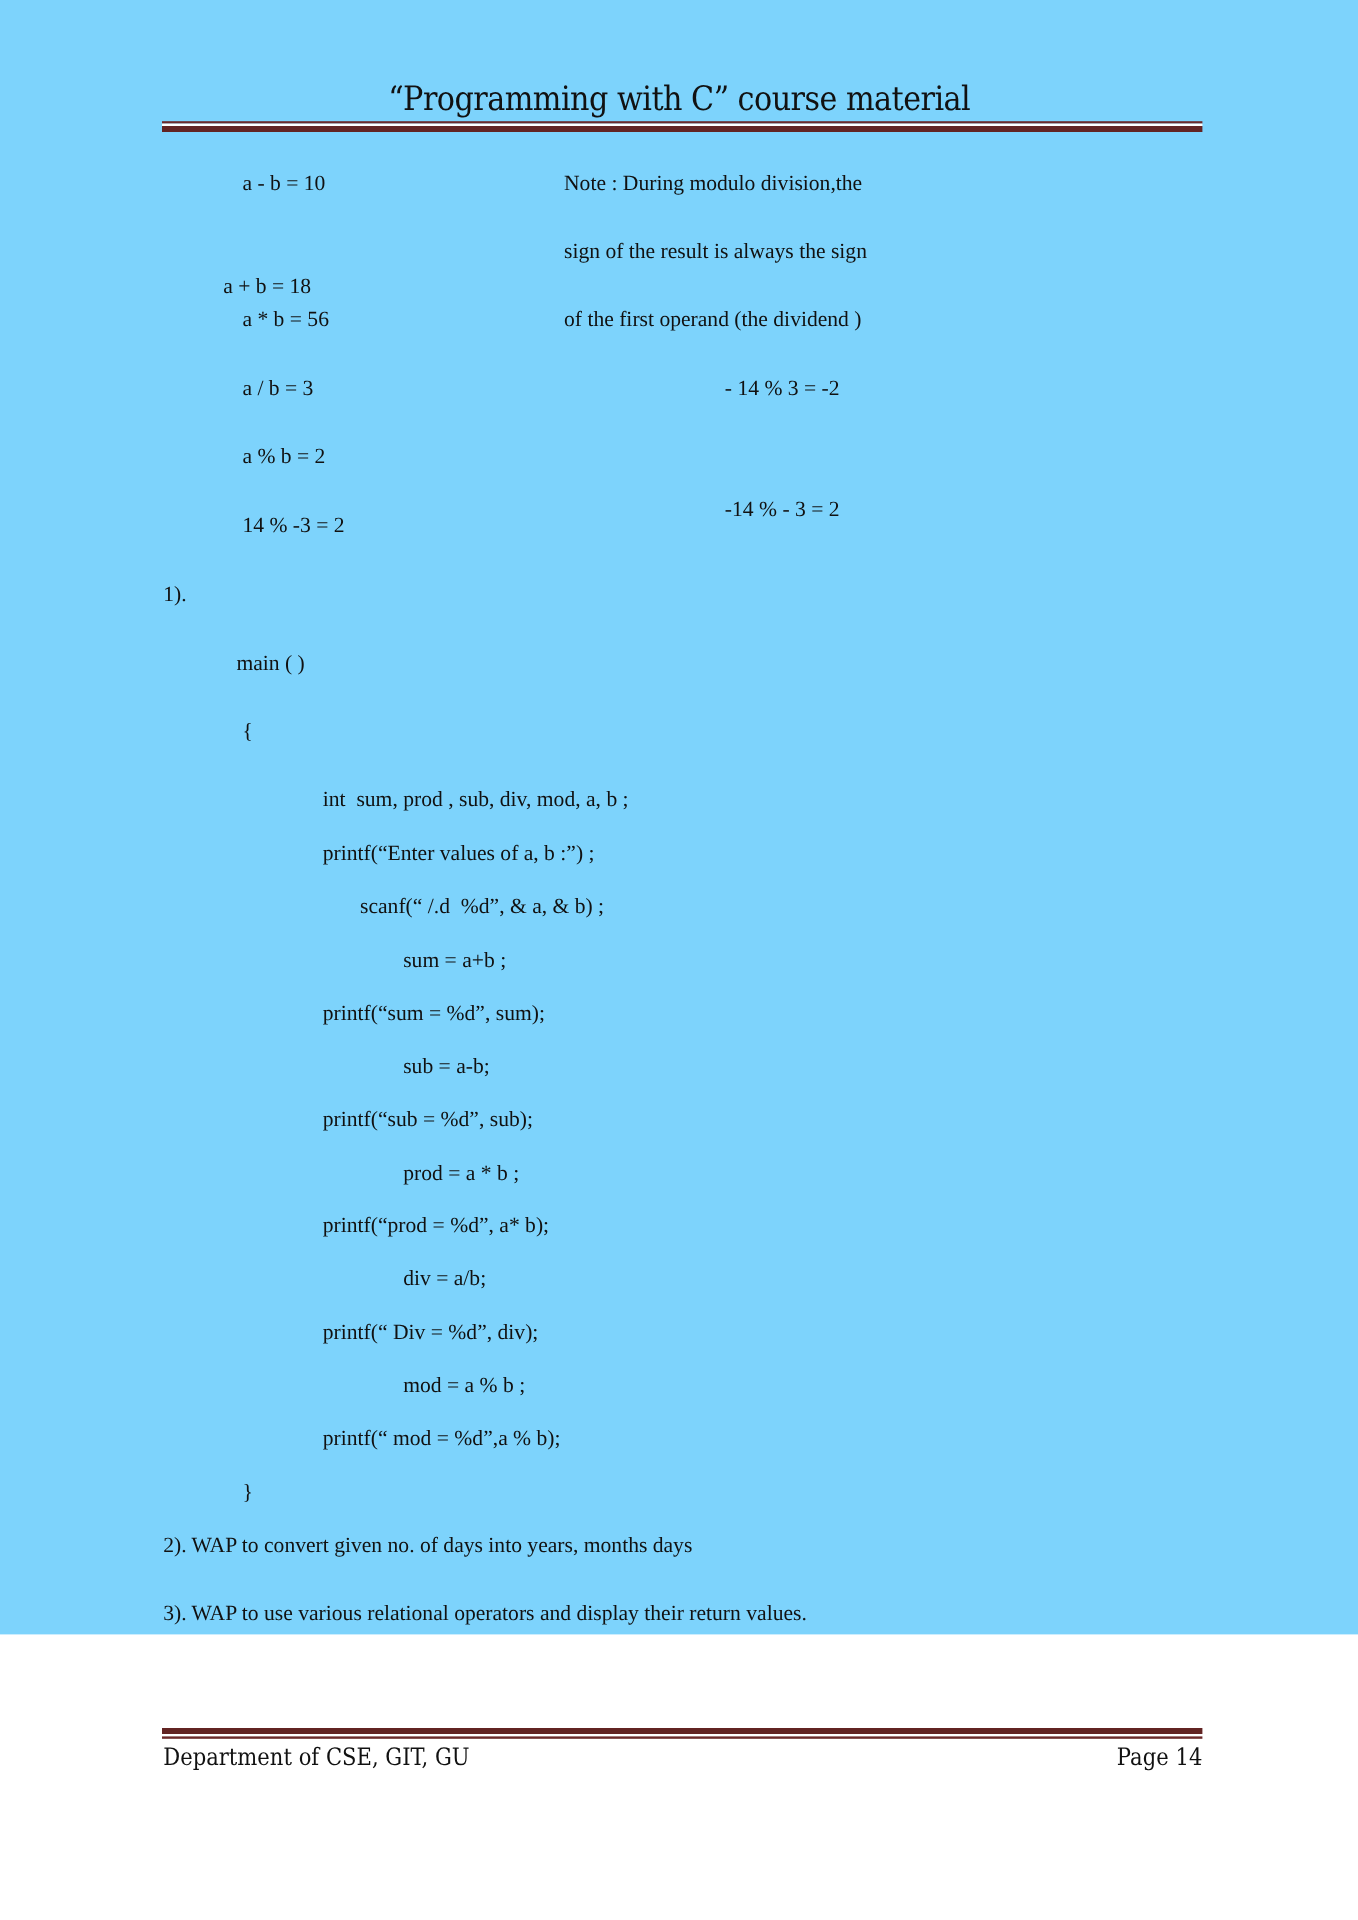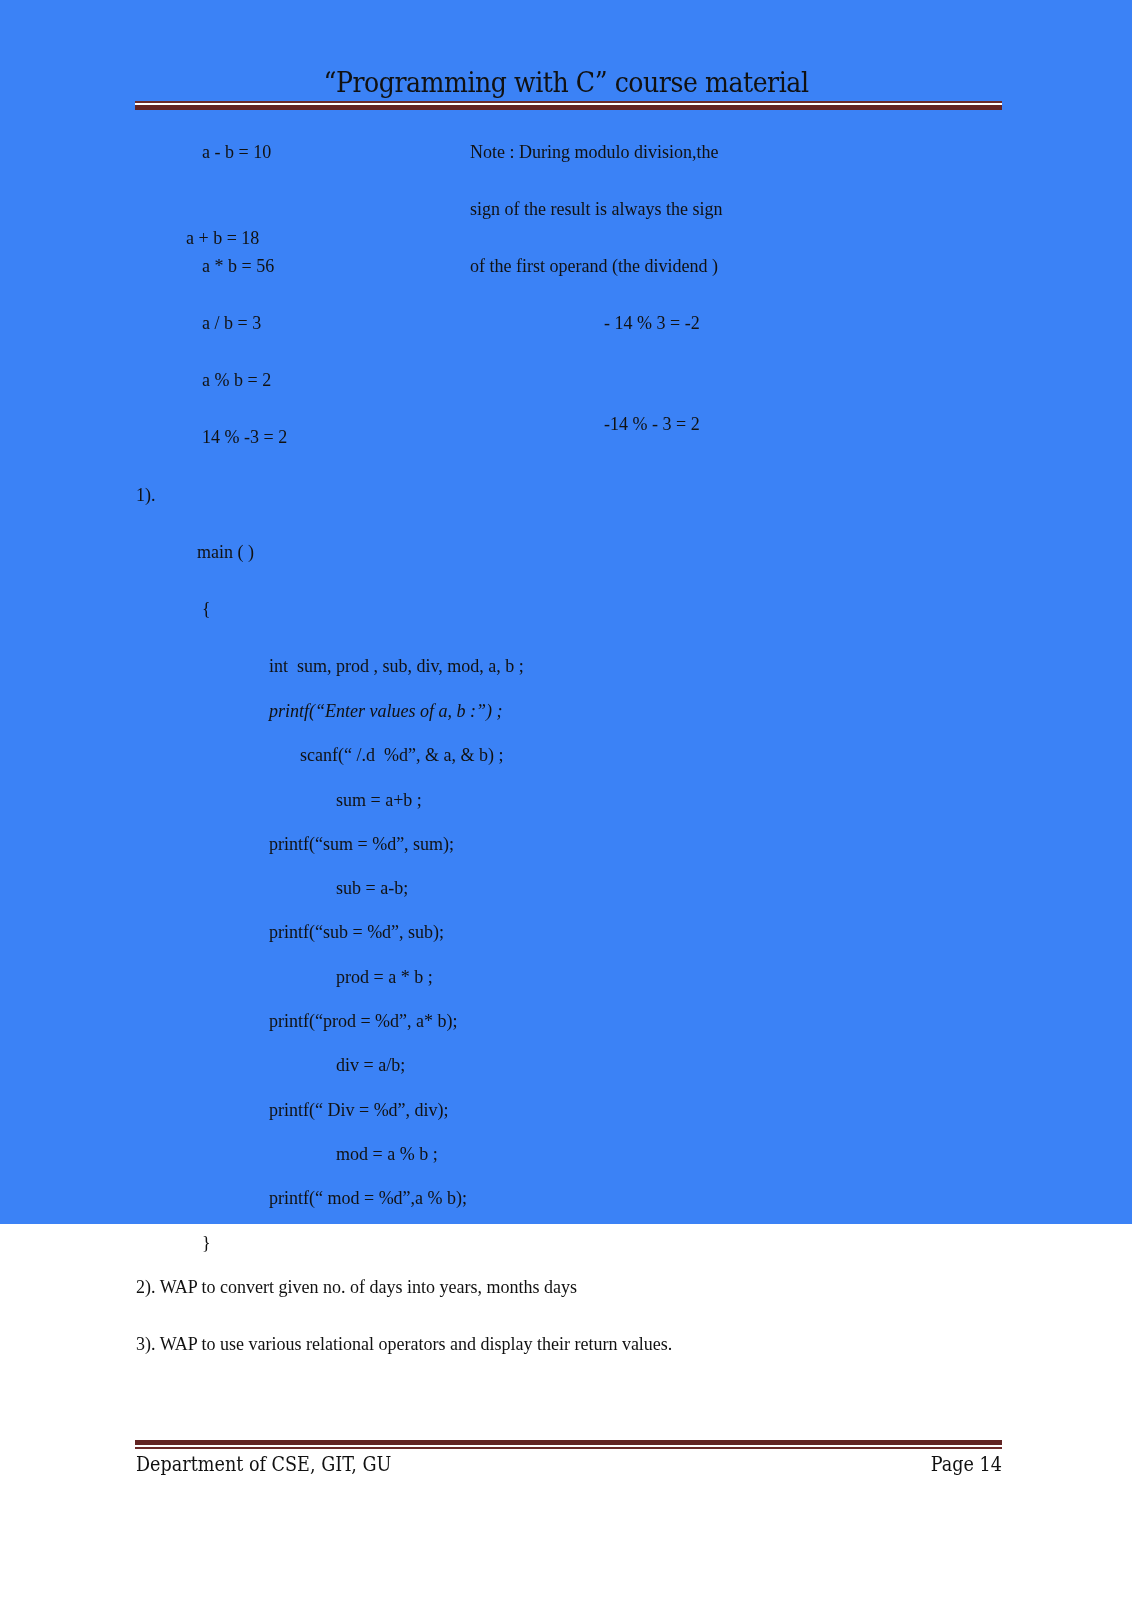--- a/index.html
+++ b/index.html
@@ -1,17 +1,17 @@
 <!DOCTYPE html>
 <html><head>
 <meta charset="utf-8">
 <style>
   html, body { margin: 0; padding: 0; background: #ffffff; }
   body { width: 1132px; height: 1600px; position: relative; overflow: hidden; }
-  .page { position: absolute; left: 0; top: 0; width: 1132px; height: 1224px; background: #3b82f6; }
+  .page { position: absolute; left: 0; top: 0; width: 1132px; height: 1362px; background: #7dd3fc; }
   .hdr-title {
     position: absolute; left: 0; width: 1132px; top: 66px; text-align: center;
     font-family: "DejaVu Serif", serif; font-size: 28px; color: #111; letter-spacing: -0.5px;
     transform: scaleX(0.9); transform-origin: center;
   }
   .rule { position: absolute; left: 135px; width: 867px; }
   .rule .thin { height: 2px; background: #6b2a2a; }
   .rule .gap { height: 2px; background: #fff; }
   .rule .thick { height: 5px; background: #622423; }
   .t {
@@ -48,21 +48,21 @@
   <div class="t" style="left:470px; top:254px;">of the first operand (the dividend )</div>
   <div class="t" style="left:604px; top:311px;text-align:center;">- 14 % 3 = -2</div>
   <div class="t" style="left:604px; top:368px;margin-top:44px;">-14 % - 3 = 2</div>
 
   <div class="t" style="left:136px; top:483px;">1).</div>
 
   <div class="t" style="left:197px; top:540px;">main ( )</div>
   <div class="t" style="left:202px; top:597px;">{</div>
 
   <div class="t" style="left:269px; top:654px;">int  sum, prod , sub, div, mod, a, b ;</div>
-  <div class="t" style="left:269px; top:699px;font-style:italic;">printf(“Enter values of a, b :”) ;</div>
+  <div class="t" style="left:269px; top:699px;">printf(“Enter values of a, b :”) ;</div>
   <div class="t" style="left:279px; top:743px;margin-left:21px;">scanf(“ /.d  %d”, &amp; a, &amp; b) ;</div>
   <div class="t" style="left:336px; top:788px;">sum = a+b ;</div>
   <div class="t" style="left:269px; top:832px;">printf(“sum = %d”, sum);</div>
   <div class="t" style="left:336px; top:876px;">sub = a-b;</div>
   <div class="t" style="left:269px; top:920px;">printf(“sub = %d”, sub);</div>
   <div class="t" style="left:336px; top:965px;text-align:right;">prod = a * b ;</div>
   <div class="t" style="left:269px; top:1009px;">printf(“prod = %d”, a* b);</div>
   <div class="t" style="left:336px; top:1053px;">div = a/b;</div>
   <div class="t" style="left:269px; top:1098px;">printf(“ Div = %d”, div);</div>
   <div class="t" style="left:336px; top:1142px;">mod = a % b ;</div>

